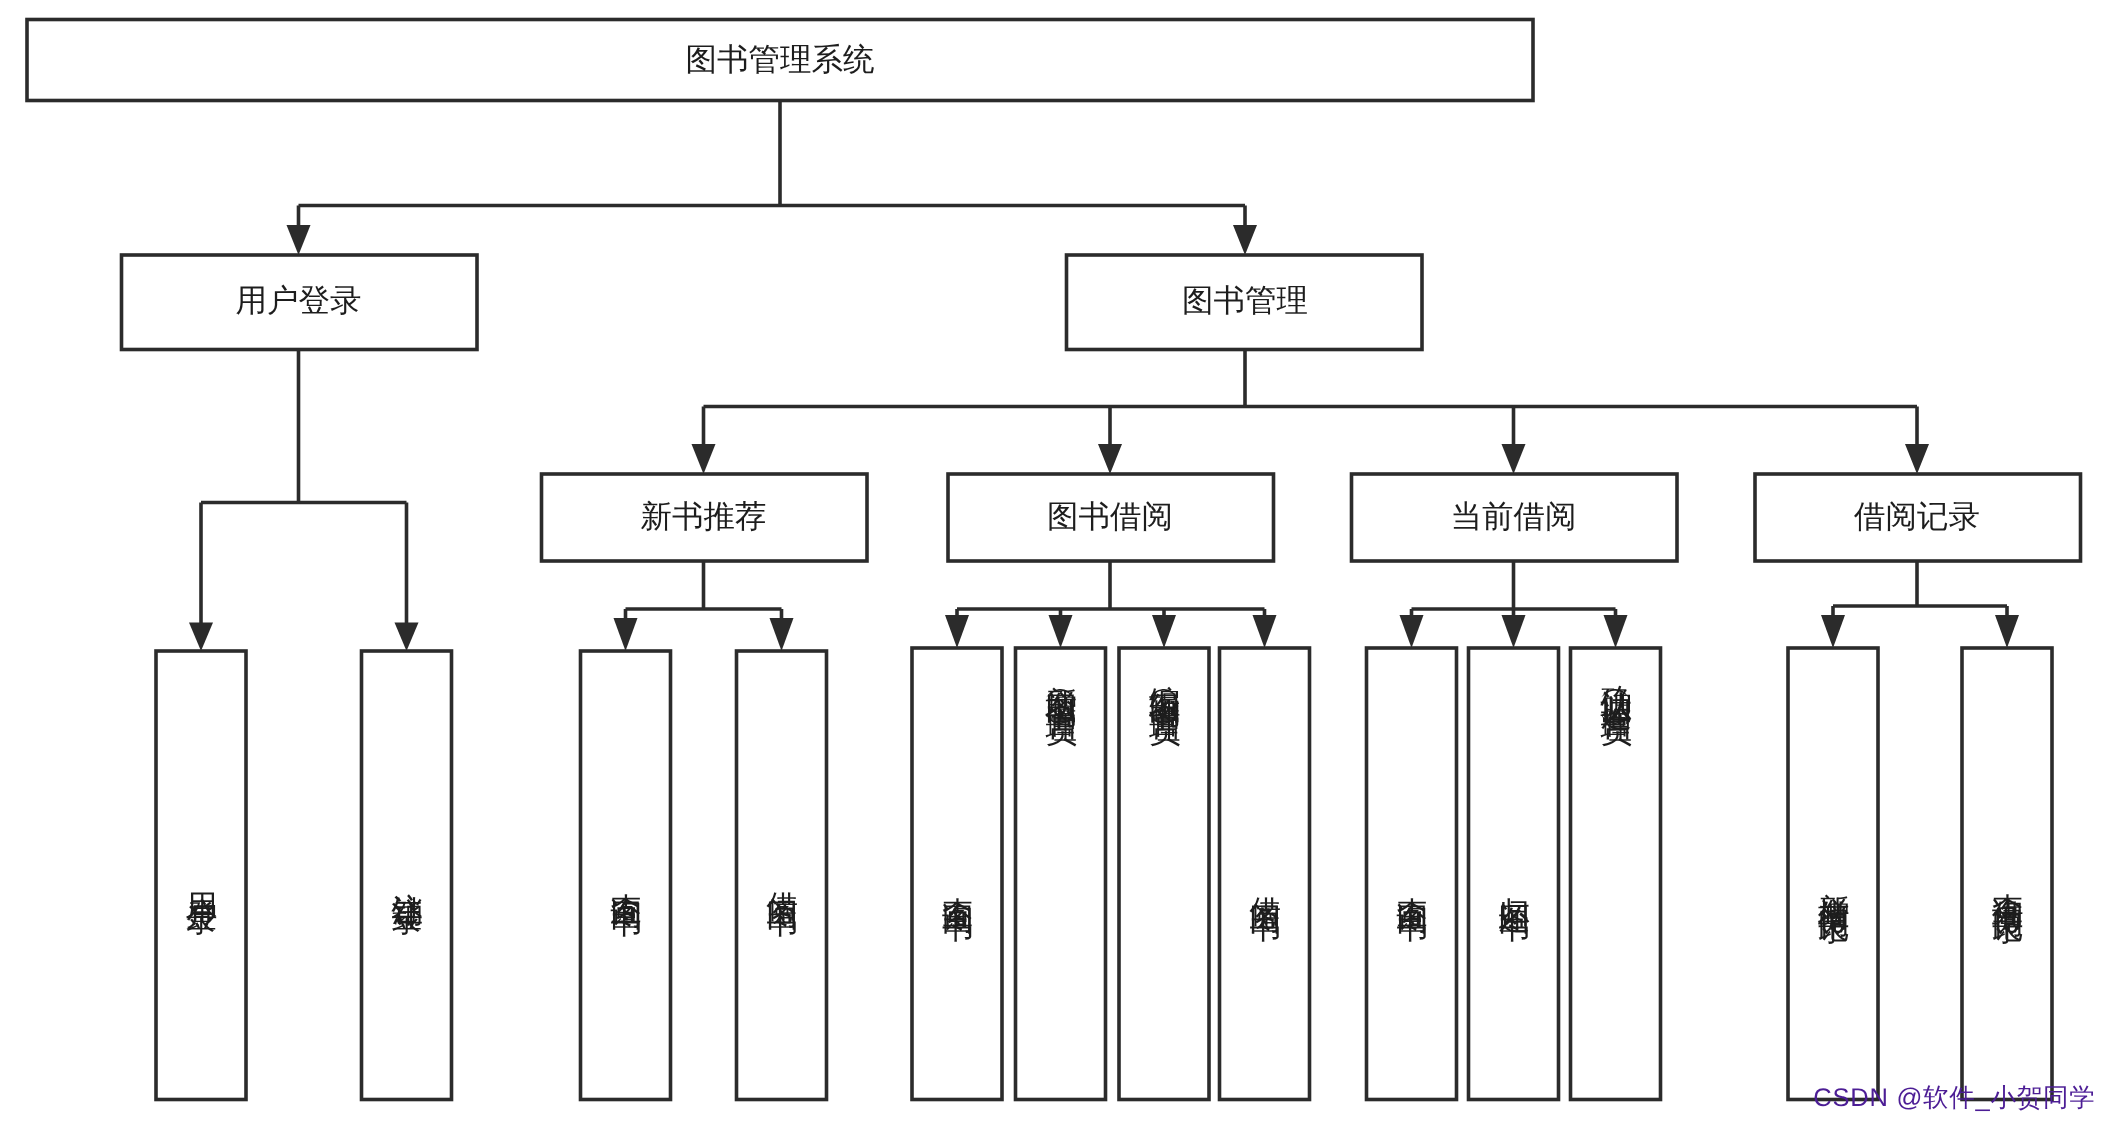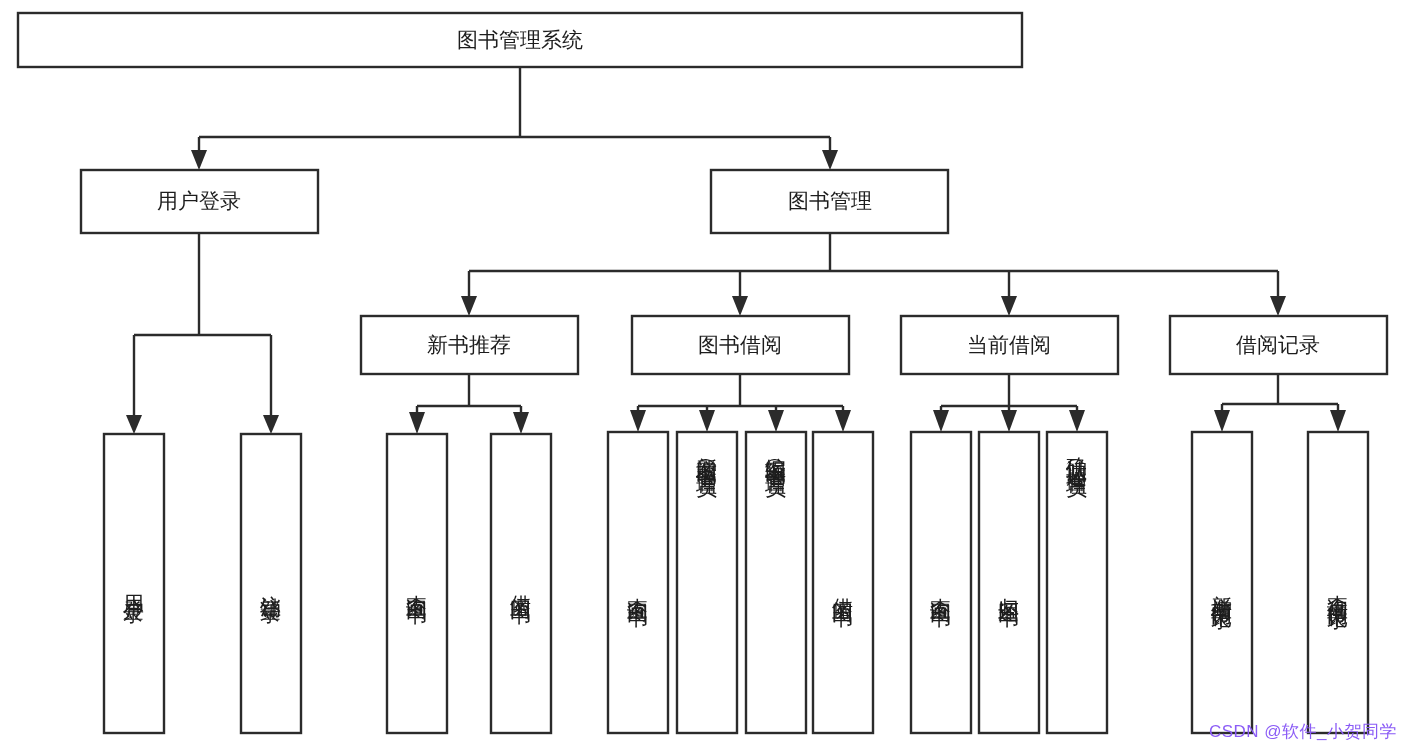--- a/index.html
+++ b/index.html
@@ -65,21 +65,21 @@
   }
   .vnode-wrap.center {
     align-items: center;
   }
   .watermark {
     position: absolute;
     right: 8px;
     bottom: 4px;
     font-family: "Liberation Sans", "DejaVu Sans", sans-serif;
     font-size: 17px;
-    color: #8b5cf6;
+    color: #4c1d95;
     letter-spacing: 0.5px;
     user-select: none;
     white-space: nowrap;
   }
 </style>
 </head>
 <body>
 
 <svg id="diagram" viewBox="0 0 1405 747" xmlns="http://www.w3.org/2000/svg">
 

